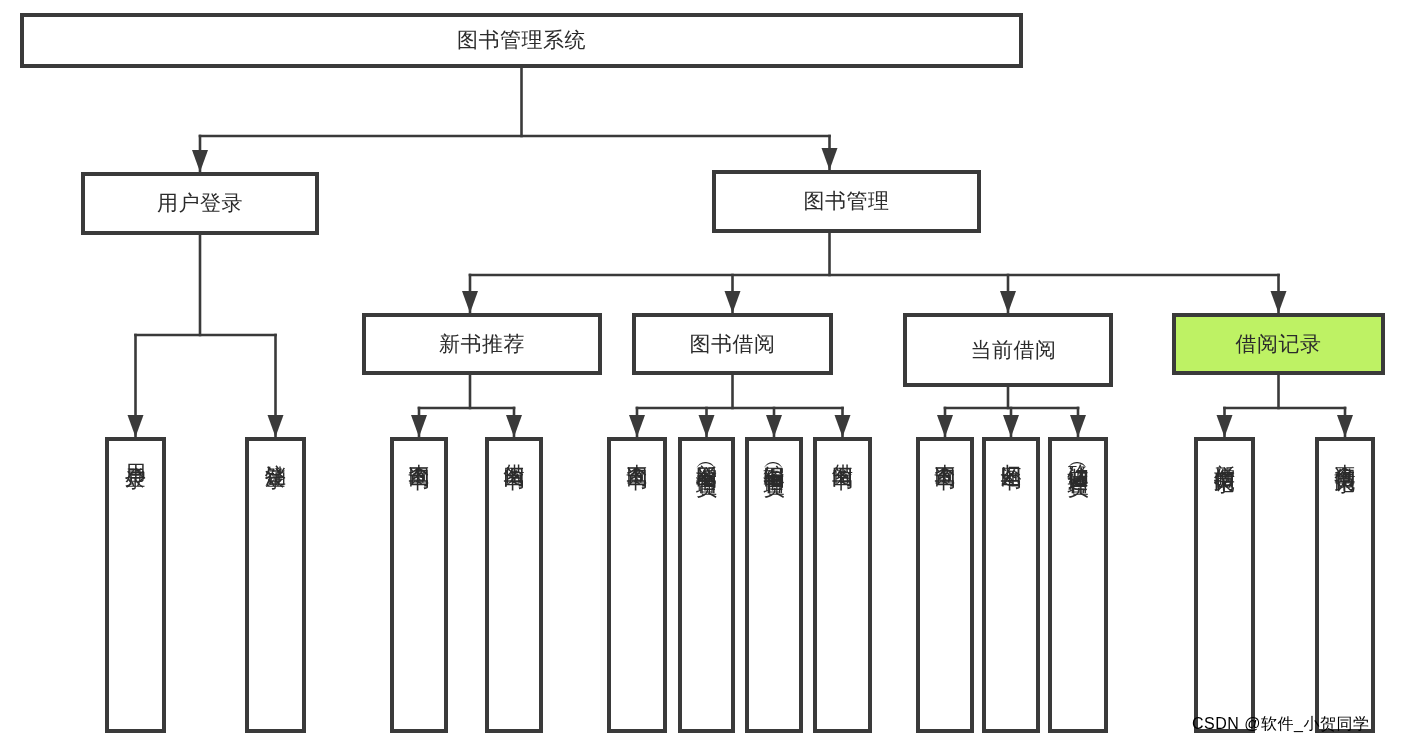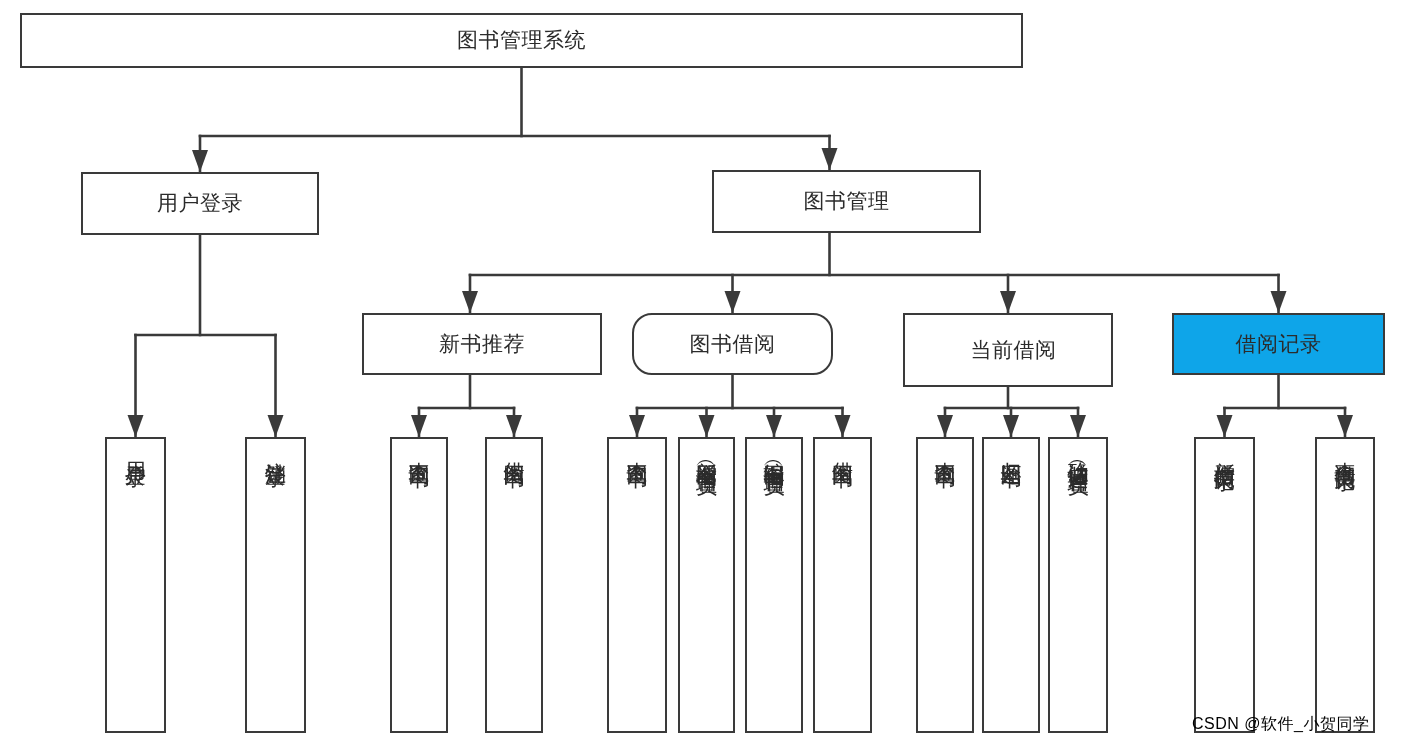--- a/index.html
+++ b/index.html
@@ -22,21 +22,21 @@
     left: 0;
     top: 0;
     width: 1405px;
     height: 747px;
     pointer-events: none;
   }
   .node {
     position: absolute;
     box-sizing: border-box;
     background: #ffffff;
-    border: 2px solid #701a75;
+    border: 4px solid #701a75;
     display: flex;
     align-items: center;
     justify-content: center;
     color: #2b2b2b;
   }
   .node-label {
     text-align: center;
     line-height: 1.28;
     letter-spacing: 0.5px;
   }
@@ -128,27 +128,27 @@
       </div>
       <div class="node horizontal" style="left: 81px; top: 172px; width: 238px; height: 63px; border-color: rgb(58, 58, 58); background: rgb(255, 255, 255);">
         <span class="node-label">用户登录</span>
       </div>
       <div class="node horizontal" style="left: 712px; top: 170px; width: 269px; height: 63px; border-color: rgb(58, 58, 58); background: rgb(255, 255, 255);">
         <span class="node-label">图书管理</span>
       </div>
       <div class="node horizontal" style="left: 362px; top: 313px; width: 240px; height: 62px; border-color: rgb(58, 58, 58); background: rgb(255, 255, 255);">
         <span class="node-label">新书推荐</span>
       </div>
-      <div class="node horizontal" style="left: 632px; top: 313px; width: 201px; height: 62px; border-color: rgb(58, 58, 58); background: rgb(255, 255, 255); border-radius: 20px;">
+      <div class="node horizontal" style="left: 632px; top: 313px; width: 201px; height: 62px; border-color: rgb(58, 58, 58); background: rgb(255, 255, 255);">
         <span class="node-label">图书借阅</span>
       </div>
       <div class="node horizontal" style="left: 903px; top: 313px; width: 210px; height: 74px; border-color: rgb(58, 58, 58); background: rgb(255, 255, 255); padding-left: 11px;">
         <span class="node-label">当前借阅</span>
       </div>
-      <div class="node horizontal" style="left: 1172px; top: 313px; width: 213px; height: 62px; border-color: rgb(58, 58, 58); background: #0ea5e9;">
+      <div class="node horizontal" style="left: 1172px; top: 313px; width: 213px; height: 62px; border-color: rgb(58, 58, 58); background: #bef264;">
         <span class="node-label">借阅记录</span>
       </div>
       <div class="node vertical" style="left: 105px; top: 437px; width: 61px; height: 296px; border-color: rgb(58, 58, 58); background: rgb(255, 255, 255);">
         <span class="node-label">用户登录</span>
       </div>
       <div class="node vertical" style="left: 245px; top: 437px; width: 61px; height: 296px; border-color: rgb(58, 58, 58); background: rgb(255, 255, 255);">
         <span class="node-label">注销登录</span>
       </div>
       <div class="node vertical" style="left: 390px; top: 437px; width: 58px; height: 296px; border-color: rgb(58, 58, 58); background: rgb(255, 255, 255);">
         <span class="node-label">查询图书</span>

